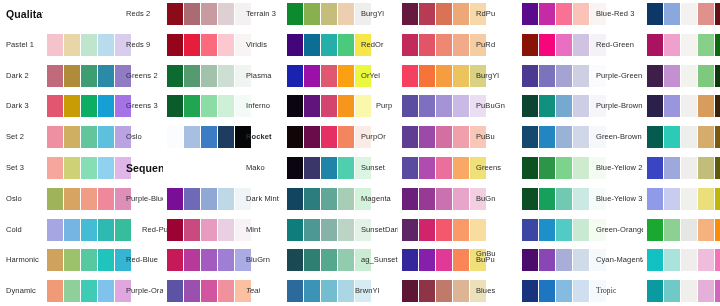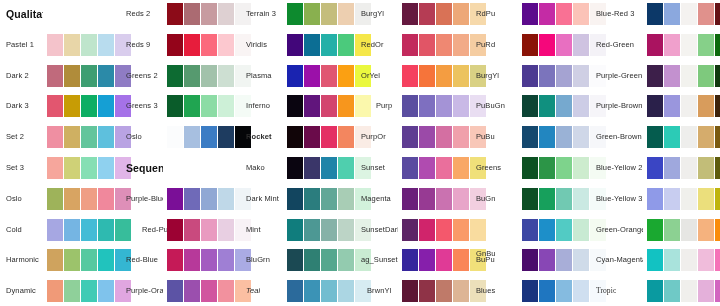--- a/index.html
+++ b/index.html
@@ -438,21 +438,21 @@
       <div class="row" style="top: 249.4px; left: 6px;">
         <span class="row-label" style="max-width: 37px;">ag_Sunset</span>
       </div>
       <div class="swatches" style="top: 249.4px; left: 47px;">
         <div class="swatch" style="background: rgb(54, 38, 156);"></div>
         <div class="swatch" style="background: rgb(134, 31, 171);"></div>
         <div class="swatch" style="background: rgb(224, 58, 150);"></div>
         <div class="swatch" style="background: rgb(250, 134, 88);"></div>
         <div class="swatch" style="background: rgb(241, 224, 122);"></div>
       </div>
-      <div class="row" style="top: 280.2px; left: 12px;">
+      <div class="row" style="top: 280.2px; left: 0;">
         <span class="row-label" style="max-width: 37px;">BrwnYl</span>
       </div>
       <div class="swatches" style="top: 280.2px; left: 47px;">
         <div class="swatch" style="background: rgb(93, 22, 52);"></div>
         <div class="swatch" style="background: rgb(143, 51, 71);"></div>
         <div class="swatch" style="background: rgb(191, 122, 105);"></div>
         <div class="swatch" style="background: rgb(221, 181, 149);"></div>
         <div class="swatch" style="background: rgb(236, 224, 186);"></div>
       </div>
     </div>

